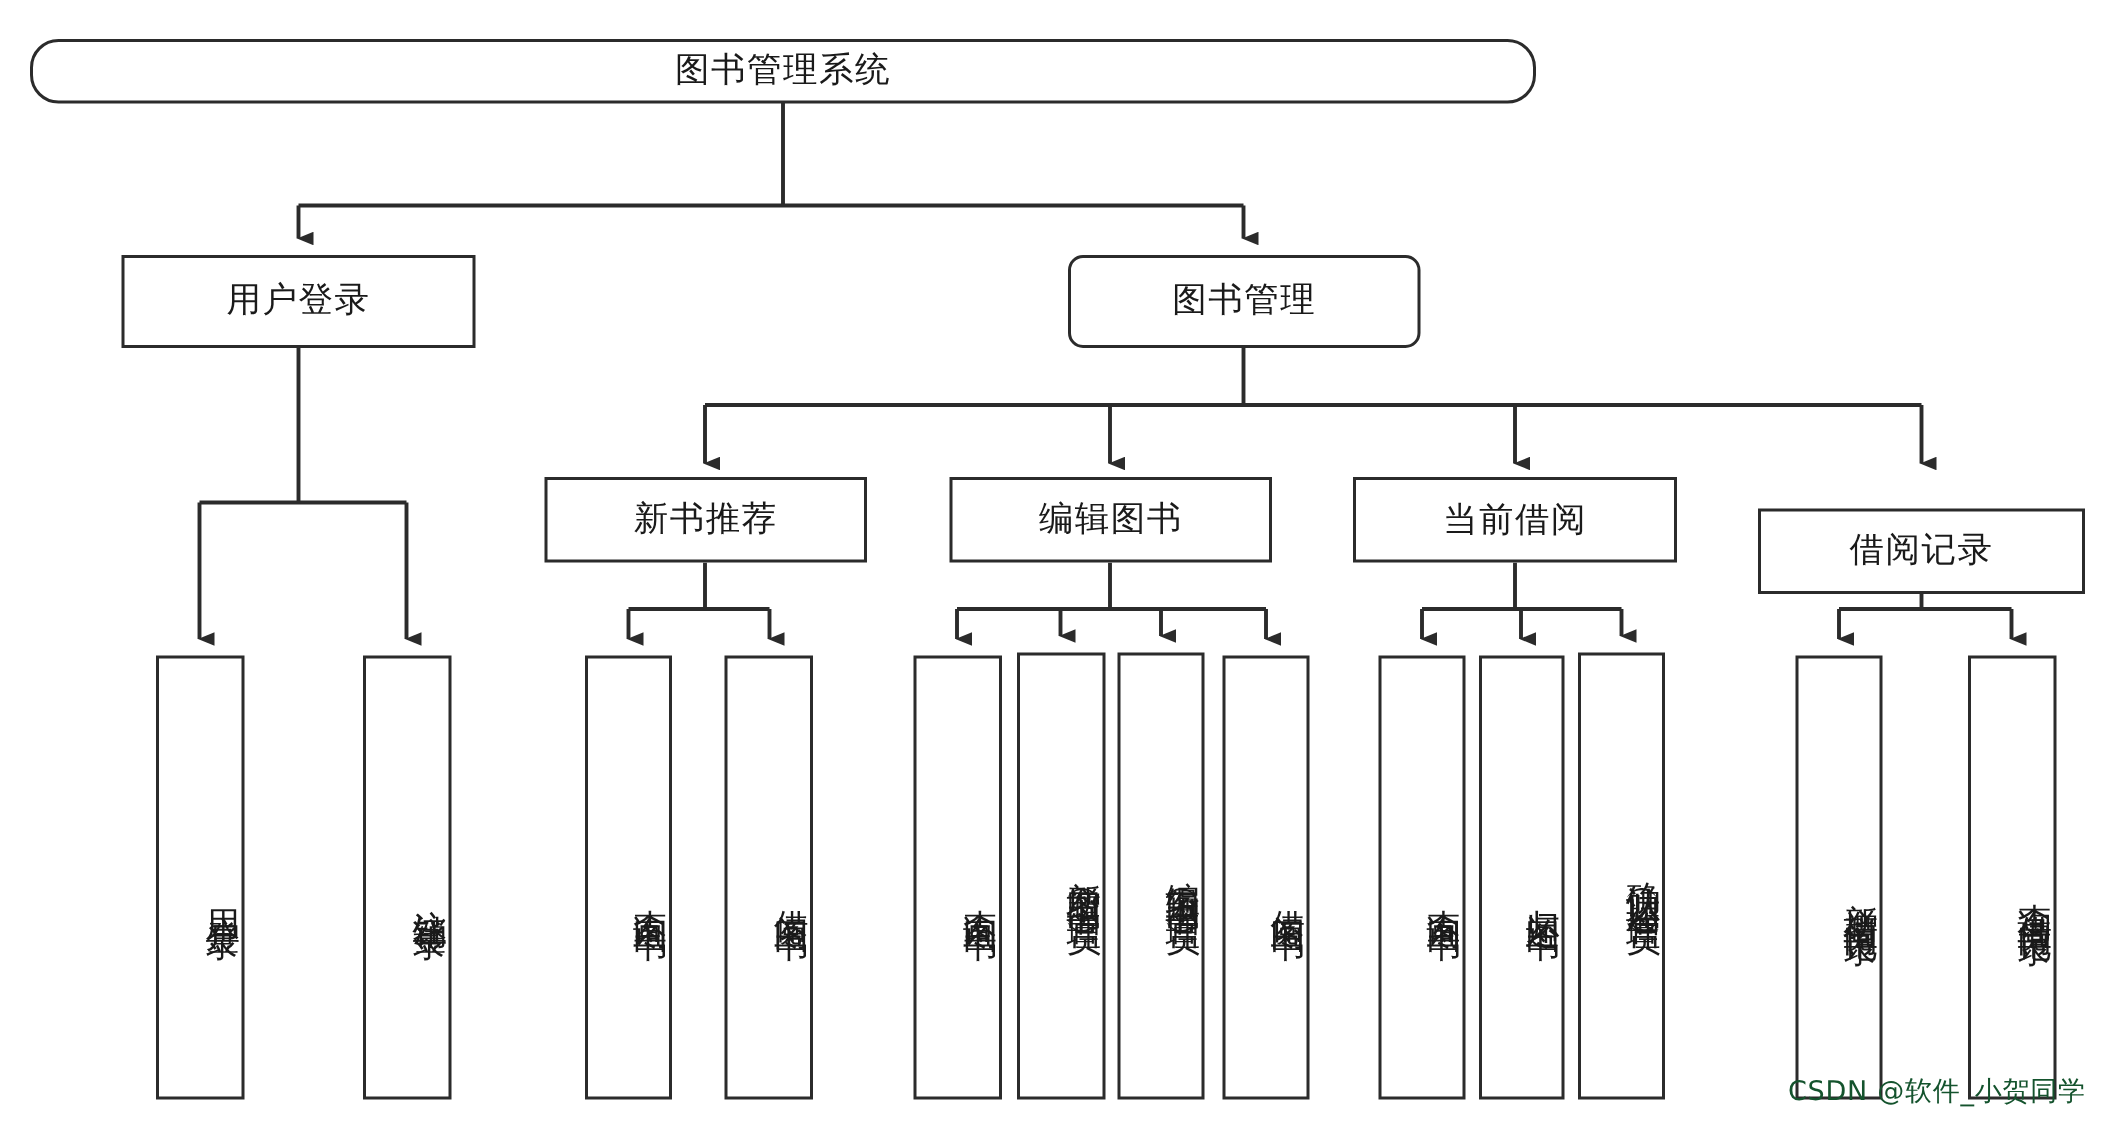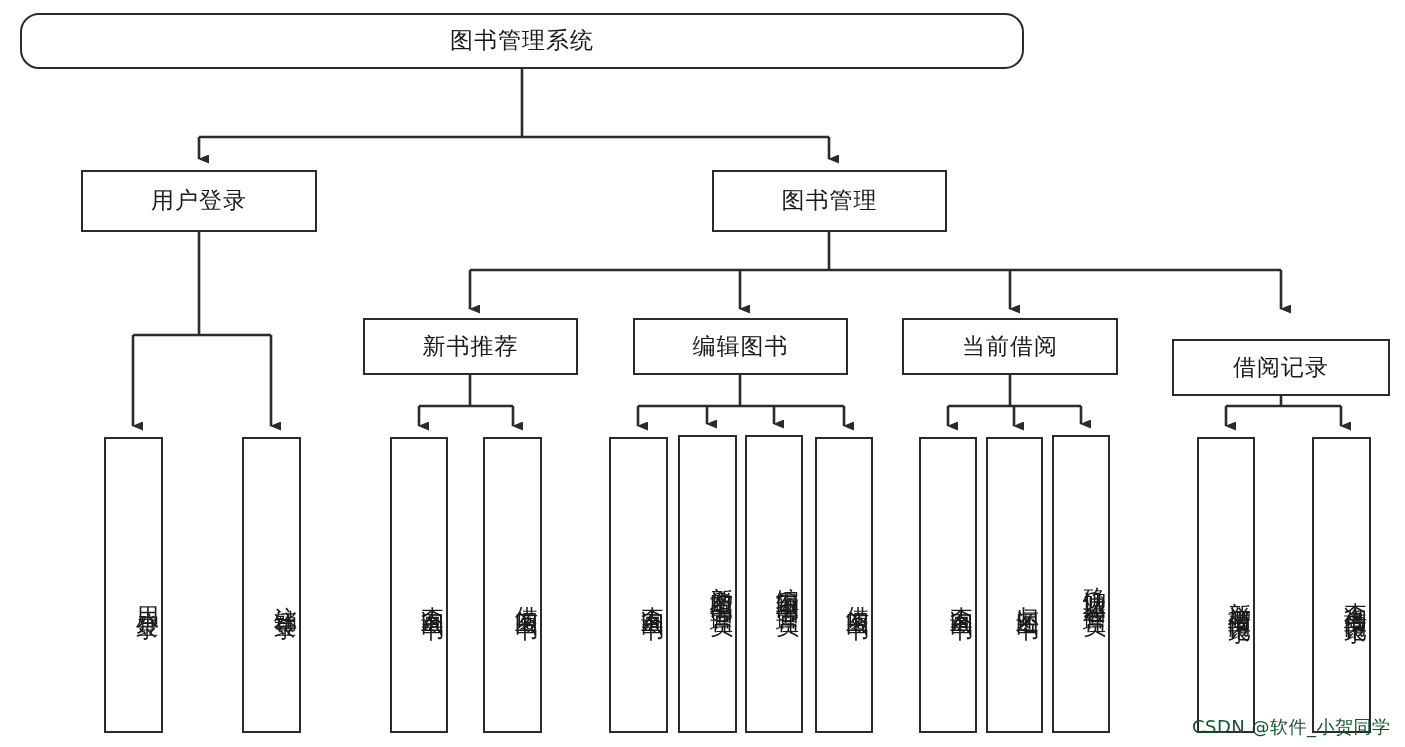--- a/index.html
+++ b/index.html
@@ -113,28 +113,28 @@
       <path d="M 1014 406 L 1014 426" marker-end="url(#arrowhead)"></path>
       <path d="M 1081 406 L 1081 424" marker-end="url(#arrowhead)"></path>
 
       <path d="M 1281 375 L 1281 406"></path>
       <path d="M 1226 406 L 1341 406"></path>
       <path d="M 1226 406 L 1226 426" marker-end="url(#arrowhead)"></path>
       <path d="M 1341 406 L 1341 426" marker-end="url(#arrowhead)"></path>
     </g>
   </svg>
 
-  <div class="node horiz" style="left:20px; top:13px; width:1004px; height:56px;border-radius:19px;">
+  <div class="node horiz" style="left:20px; top:26px; width:1004px; height:43px;border-radius:19px;">
     <span>图书管理系统</span>
   </div>
 
   <div class="node horiz" style="left:81px; top:170px; width:236px; height:62px;">
     <span>用户登录</span>
   </div>
-  <div class="node horiz" style="left:712px; top:170px; width:235px; height:62px;">
+  <div class="node horiz" style="left:712px; top:170px; width:235px; height:62px;border-radius:10px;">
     <span>图书管理</span>
   </div>
 
   <div class="node horiz" style="left:363px; top:318px; width:215px; height:57px;">
     <span>新书推荐</span>
   </div>
   <div class="node horiz" style="left:633px; top:318px; width:215px; height:57px;">
     <span>编辑图书</span>
   </div>
   <div class="node horiz" style="left:902px; top:318px; width:216px; height:57px;font-family:Liberation Serif, serif;">

